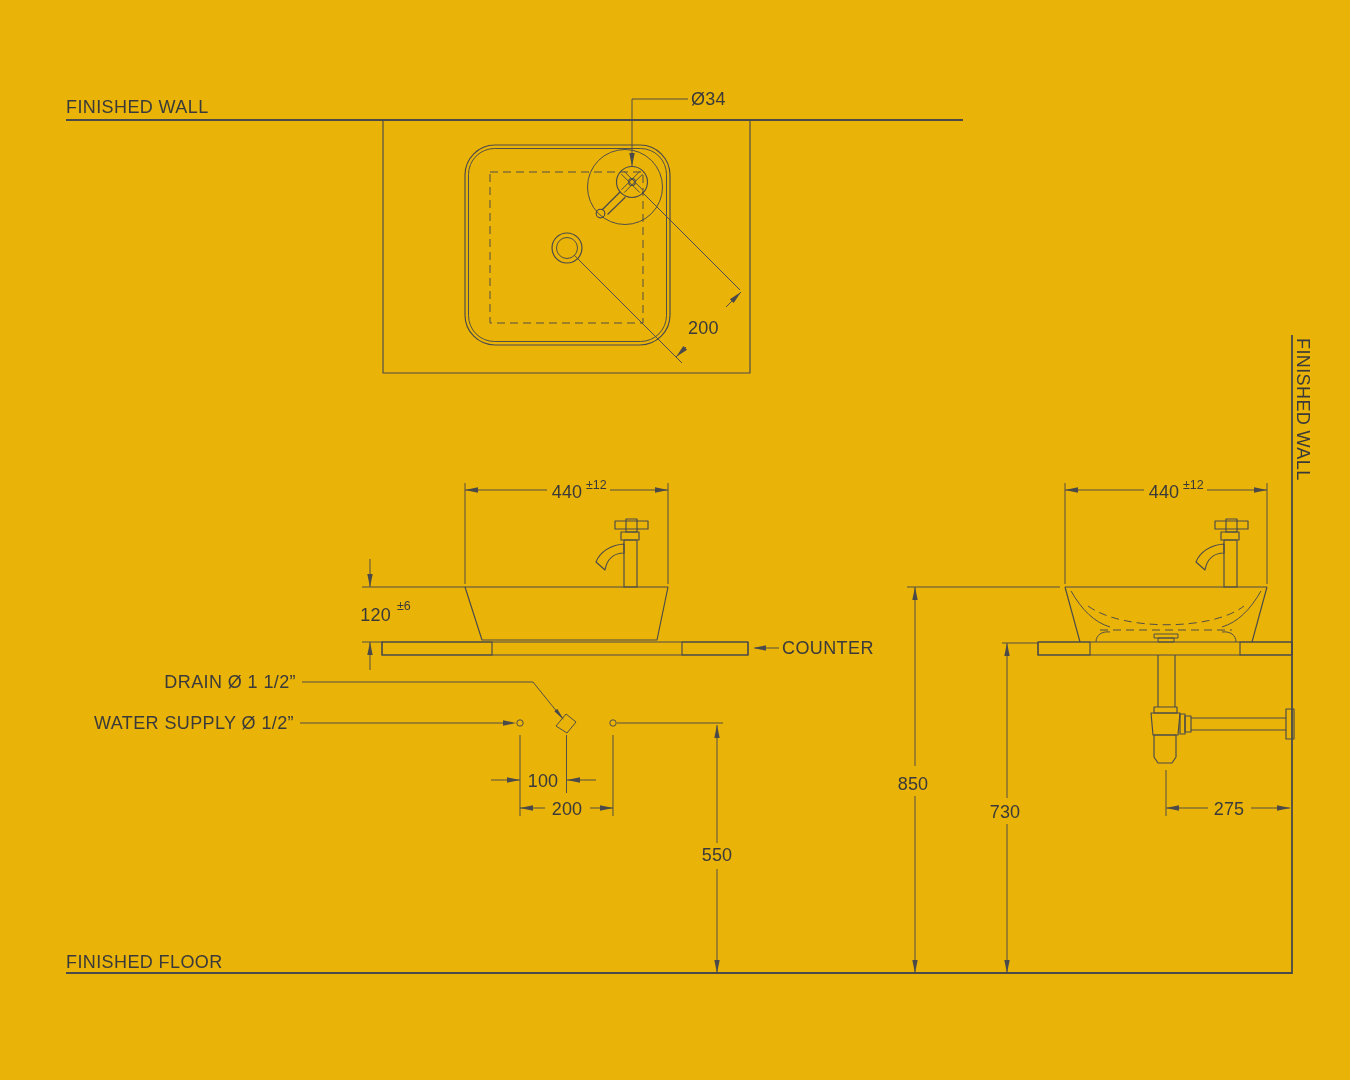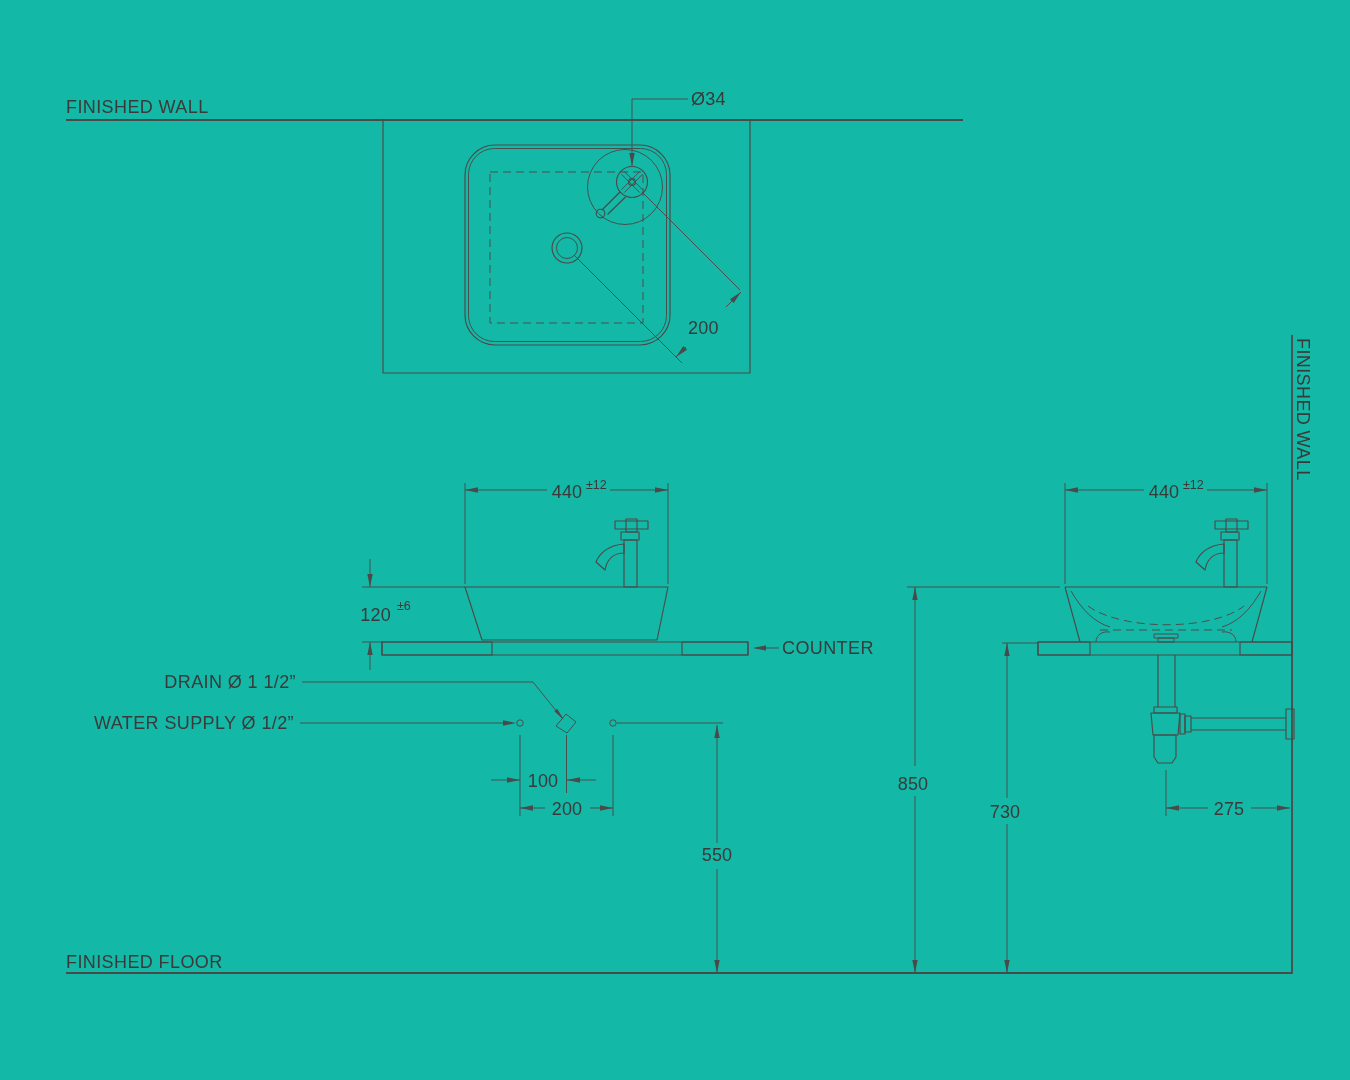--- a/index.html
+++ b/index.html
@@ -1,16 +1,16 @@
 <!DOCTYPE html>
 <html><head>
 <meta charset="utf-8">
 <style>
   html,body{margin:0;padding:0;background:#ffffff;}
-  .stage{position:relative;width:1350px;height:1080px;background:#14b8a6;overflow:hidden;text-align:center;}
+  .stage{position:relative;width:1350px;height:1080px;background:#eab308;overflow:hidden;text-align:center;}
   svg{display:block;}
   .ln{fill:none;stroke:#4a4a4a;stroke-width:1.15;stroke-linecap:butt;stroke-linejoin:round;}
   .thin{stroke-width:0.95;}
   .thick{stroke-width:1.8;}
   .dsh{stroke-dasharray:8 5;}
   .ah{fill:#4a4a4a;stroke:none;}
   text{font-family:"Liberation Sans","DejaVu Sans",sans-serif;fill:#3a3a3a;}
   .t{font-size:18px;letter-spacing:0.4px;}
   .td{font-size:18px;letter-spacing:0.2px;}
   .ts{font-size:12.5px;}

